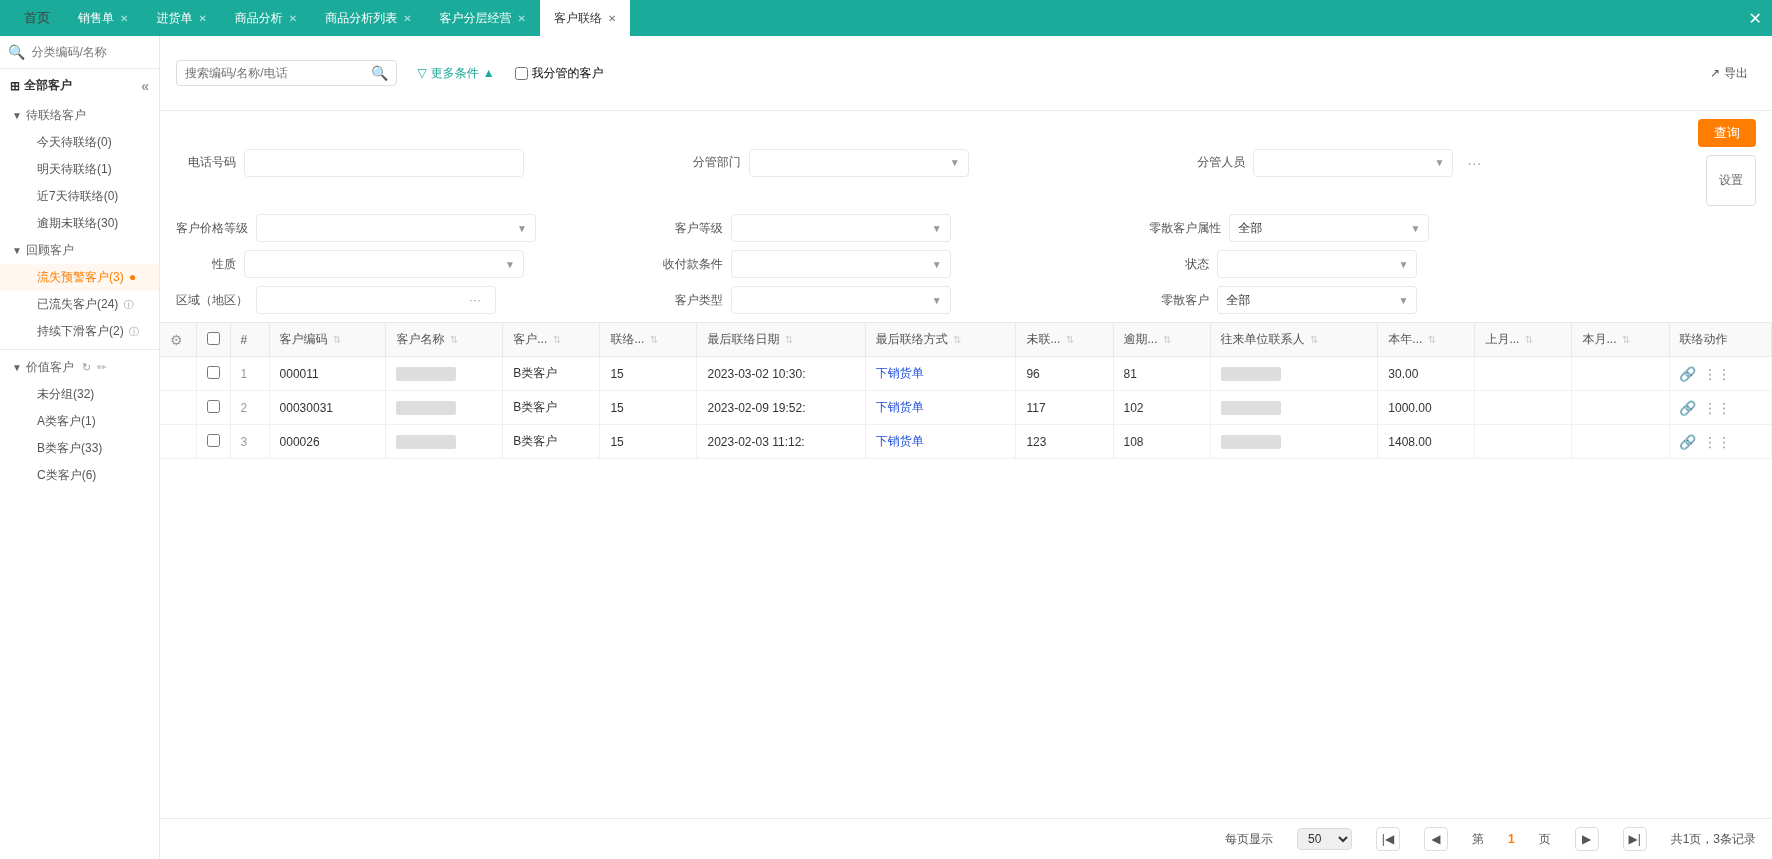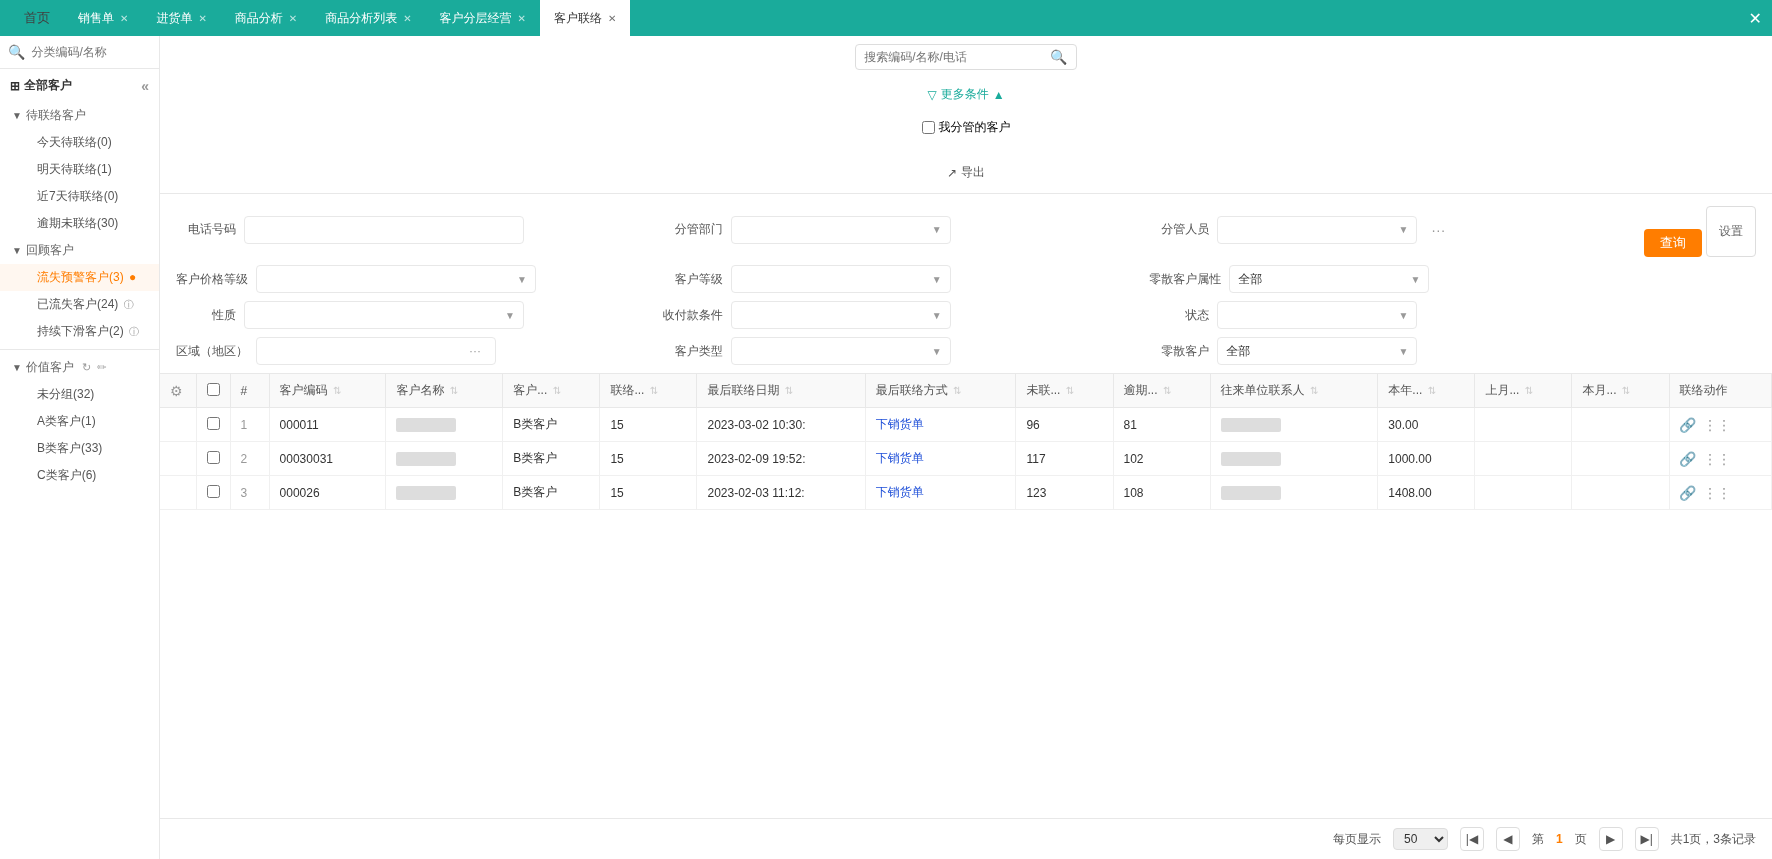--- a/index.html
+++ b/index.html
@@ -142,27 +142,26 @@
     .content-area {
       flex: 1;
       display: flex;
       flex-direction: column;
       overflow: hidden;
     }
 
     
     .toolbar {
       background: white;
-      padding: 8px 16px;
+      padding: 24px 16px;
       display: flex;
       align-items: center;
       gap: 12px;
       border-bottom: 1px solid #e8e8e8;
       flex-shrink: 0;
-      flex-direction: column;
     }
     .search-input-box {
       display: flex;
       align-items: center;
       border: 1px solid #ddd;
       border-radius: 4px;
       padding: 4px 8px;
       gap: 6px;
       min-width: 200px;
     }
@@ -272,21 +271,21 @@
       border: 1px solid #ddd;
       border-radius: 4px;
       padding: 16px 12px;
       cursor: pointer;
       font-size: 12px;
       white-space: nowrap;
       margin-top: 4px;
     }
     .btn-group-right {
       display: flex;
-      flex-direction: row;
+      flex-direction: column;
       align-items: flex-end;
       gap: 4px;
       justify-content: flex-start;
       padding-left: 8px;
     }
 
     
     .table-area {
       flex: 1;
       overflow: auto;
@@ -352,21 +351,21 @@
     }
 
     
     .table-footer {
       background: white;
       border-top: 1px solid #e8e8e8;
       padding: 8px 16px;
       display: flex;
       align-items: center;
       justify-content: flex-end;
-      gap: 12px;
+      gap: 24px;
       flex-shrink: 0;
     }
     .footer-text { color: #555; font-size: 12px; }
     .page-size-select {
       border: 1px solid #ddd;
       border-radius: 4px;
       padding: 2px 6px;
       font-size: 12px;
       color: #333;
     }

